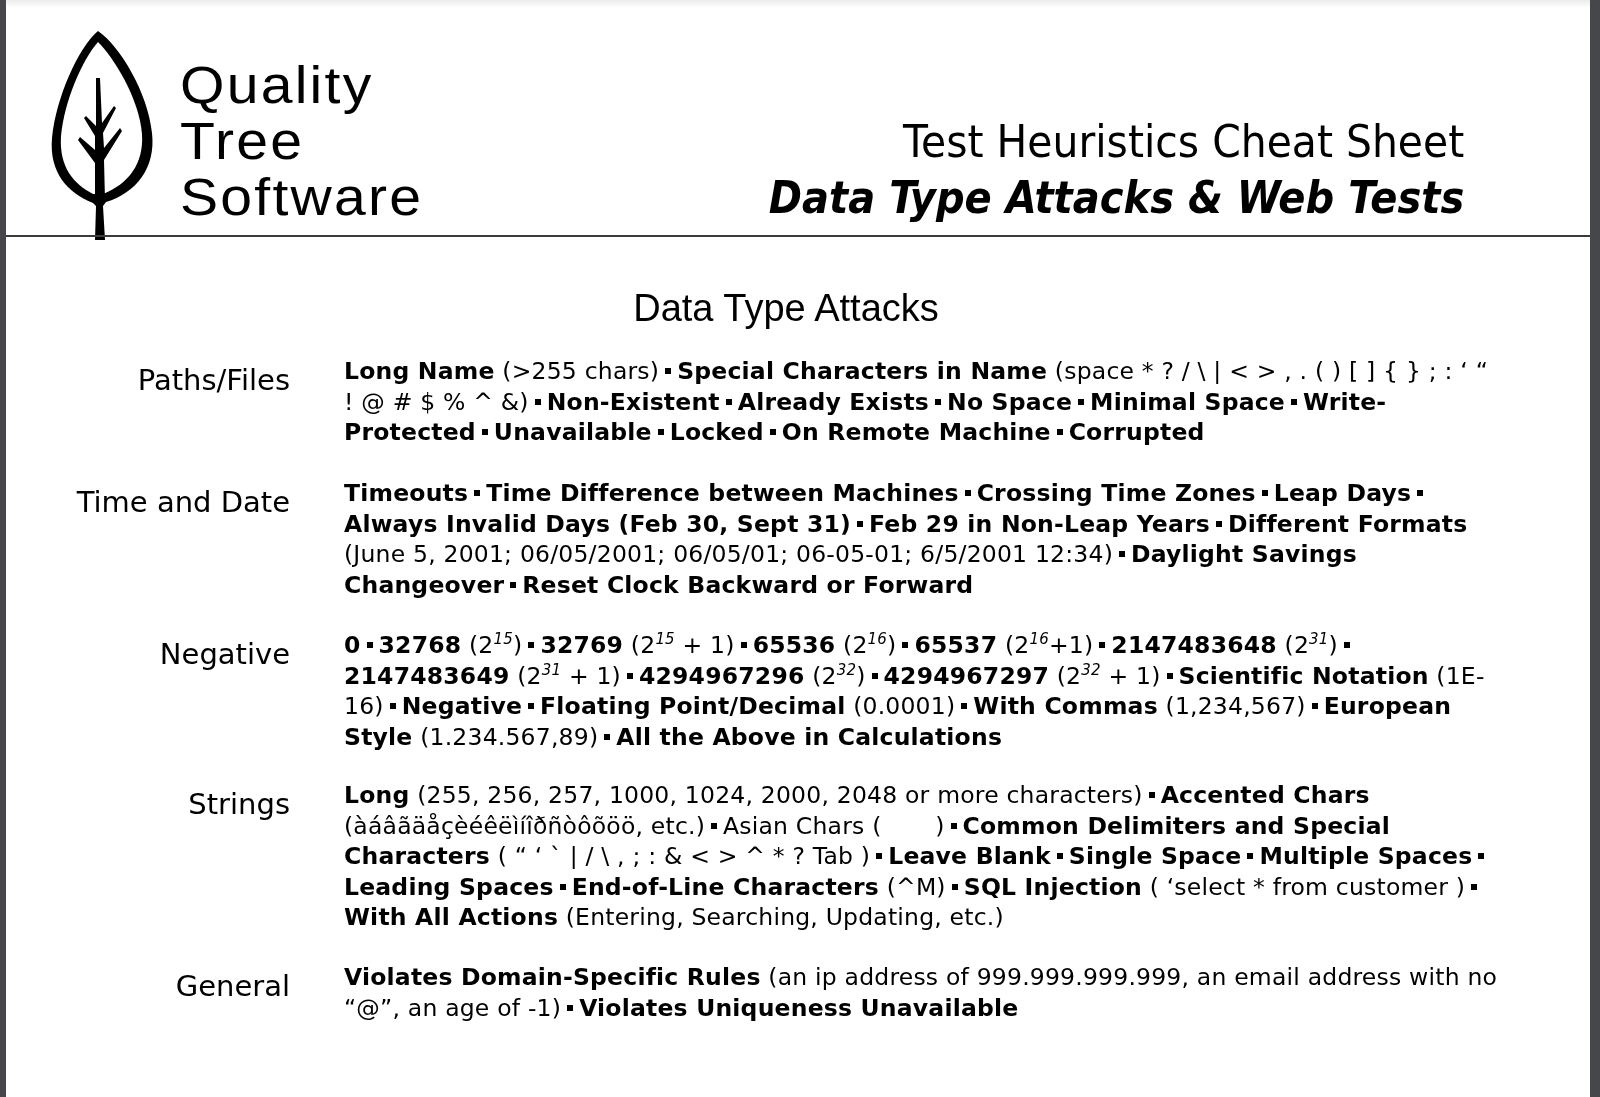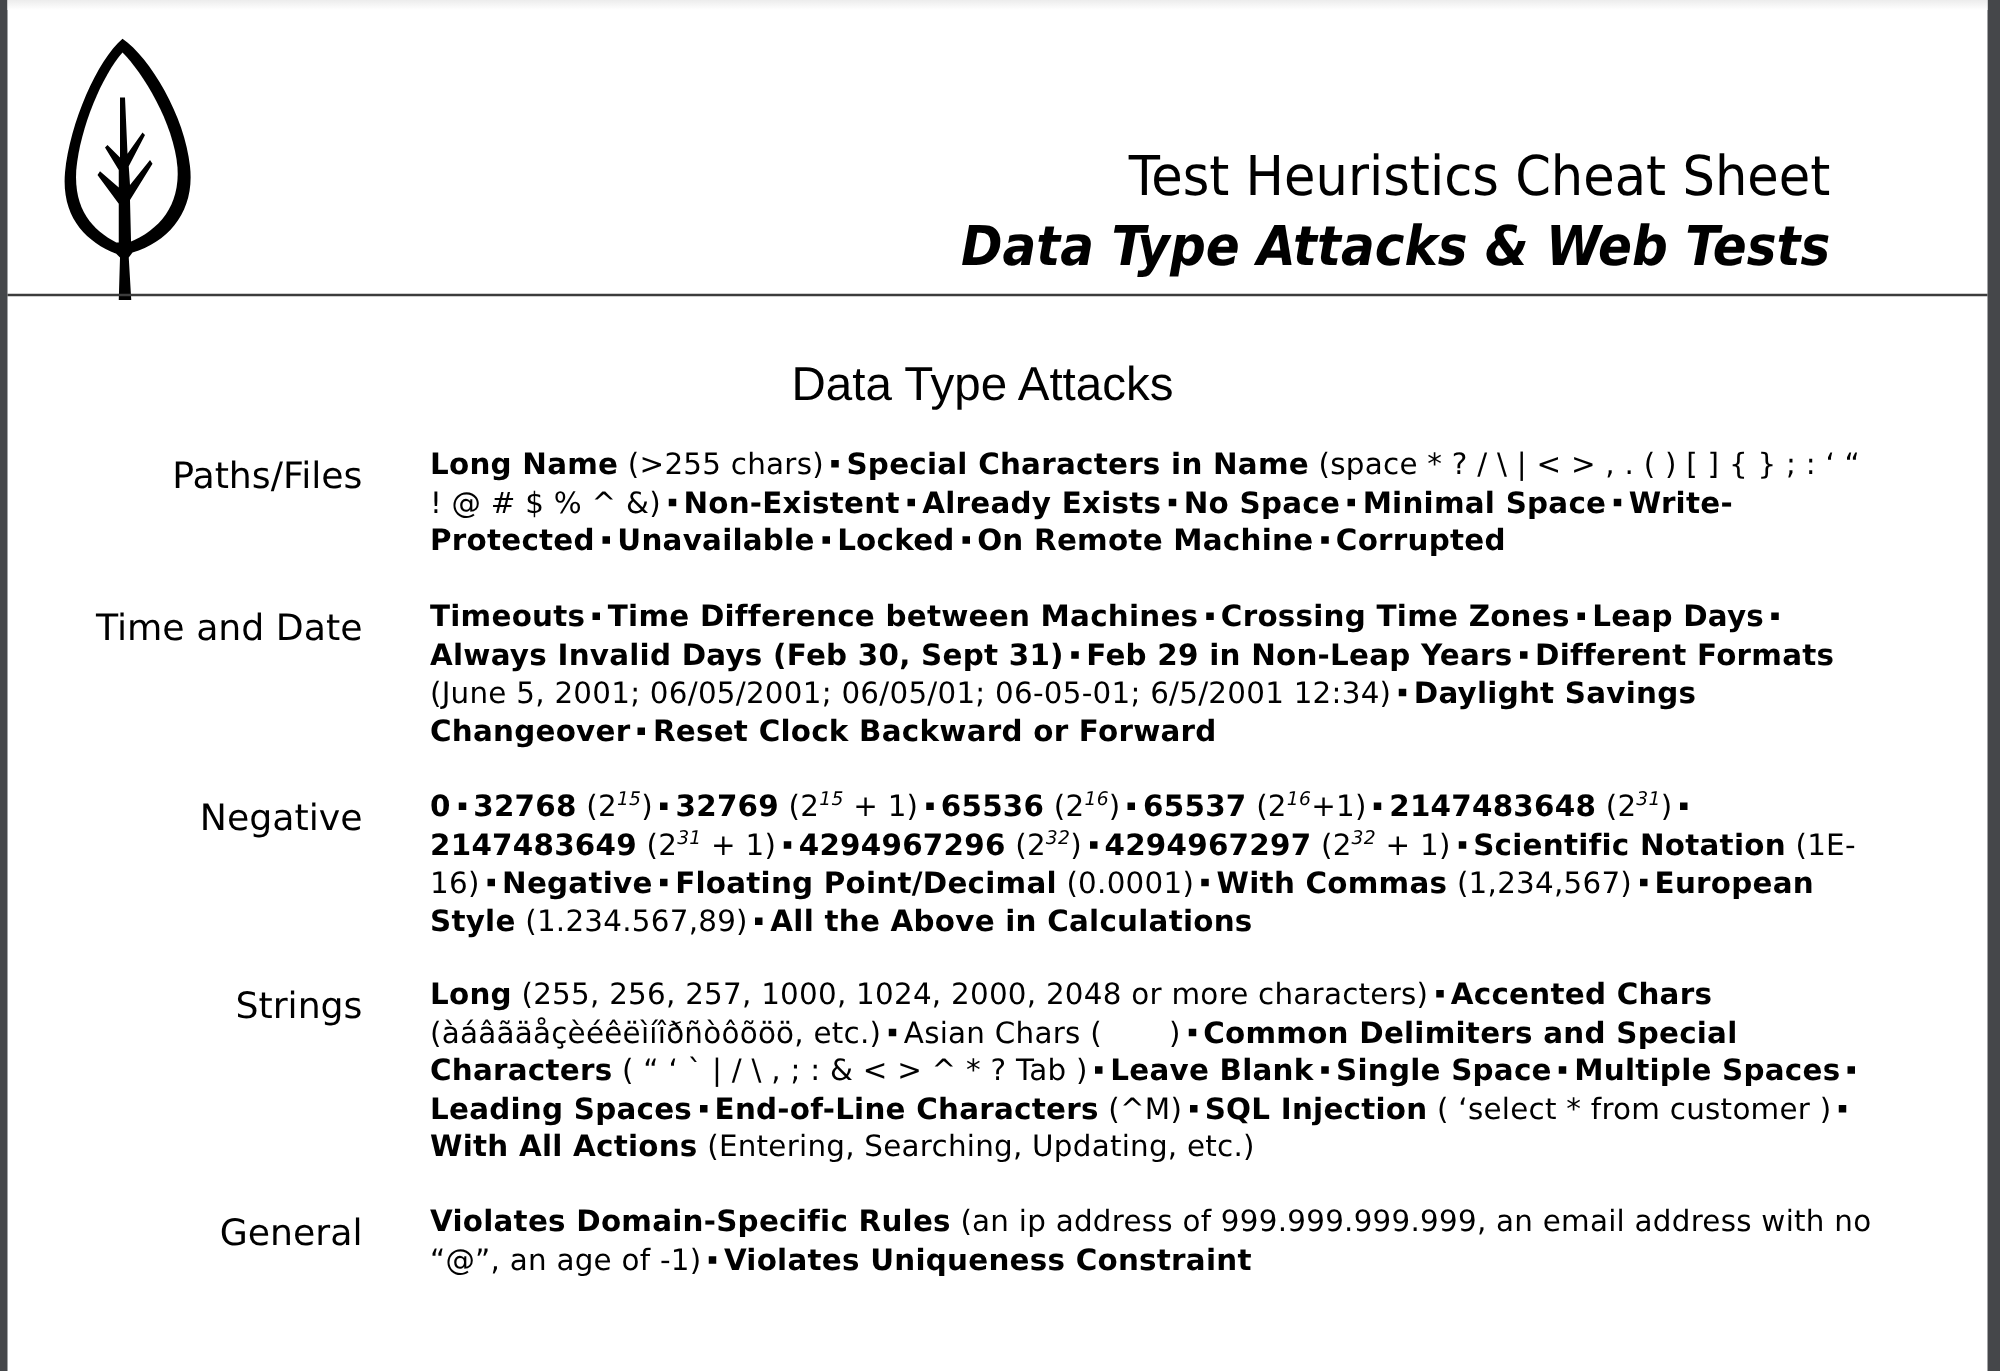--- a/index.html
+++ b/index.html
@@ -69,20 +69,25 @@
 
 <div class="page">
   <div class="topshade"></div>
 
   <svg class="logo" viewBox="0 0 115 215">
     <path d="M50 3 C 30 20, 8 70, 4 110 C 1 145, 20 165, 45 175 L 48 178 L 47 212 L 57 212 L 55 178 L 58 174 C 88 165, 108 140, 104 105 C 100 65, 72 18, 50 3 Z" fill="#000"></path>
     <path d="M50 14 C 34 32, 16 74, 13 108 C 11 140, 26 156, 45 166 L 55 166 C 80 156, 96 136, 94 106 C 91 70, 66 30, 50 14 Z" fill="#fff"></path>
     <path d="M48 50 L 52 50 L 54 95 L 66 78 L 68 80 L 55 105 L 56 120 L 72 100 L 74 103 L 56 132 L 57 172 L 47 172 L 47 135 L 30 112 L 32 109 L 47 122 L 47 108 L 36 90 L 38 88 L 48 98 Z" fill="#000"></path>
   </svg>
 
+  <div class="brand">
+    <div>Quality</div>
+    <div>Tree</div>
+    <div>Software</div>
+  </div>
 
   <div class="title-block">
     <div class="title-main">Test Heuristics Cheat Sheet</div>
     <div class="title-sub">Data Type Attacks &amp; Web Tests</div>
   </div>
 
   <div class="rule"></div>
 
   <div class="section-title">Data Type Attacks</div>
 
@@ -103,17 +108,17 @@
       <div class="row-body"><b>0</b><span class="sep"></span><b>32768</b> (2<sup>15</sup>)<span class="sep"></span><b>32769</b> (2<sup>15</sup> + 1)<span class="sep"></span><b>65536</b> (2<sup>16</sup>)<span class="sep"></span><b>65537</b> (2<sup>16</sup>+1)<span class="sep"></span><b>2147483648</b> (2<sup>31</sup>)<span class="sep"></span><b>2147483649</b> (2<sup>31</sup> + 1)<span class="sep"></span><b>4294967296</b> (2<sup>32</sup>)<span class="sep"></span><b>4294967297</b> (2<sup>32</sup> + 1)<span class="sep"></span><b>Scientific Notation</b> <span>(1E-16)</span><span class="sep"></span><b>Negative</b><span class="sep"></span><b>Floating Point/Decimal</b> <span>(0.0001)</span><span class="sep"></span><b>With Commas</b> <span>(1,234,567)</span><span class="sep"></span><b>European Style</b> <span>(1.234.567,89)</span><span class="sep"></span><b>All the Above in Calculations</b></div>
     </div>
 
     <div class="row" style="top:424px;">
       <div class="row-label">Strings</div>
       <div class="row-body"><b>Long</b> <span>(255, 256, 257, 1000, 1024, 2000, 2048 or more characters)</span><span class="sep"></span><b>Accented Chars</b> <span>(àáâãäåçèéêëìíîðñòôõöö, etc.)</span><span class="sep"></span><span>Asian Chars</span> <span style="white-space:pre;">(       )</span><span class="sep"></span><b>Common Delimiters and Special Characters</b> <span>( “ ‘ ` | / \ , ; : &amp; &lt; &gt; ^ * ? Tab )</span><span class="sep"></span><b>Leave Blank</b><span class="sep"></span><b>Single Space</b><span class="sep"></span><b>Multiple Spaces</b><span class="sep"></span><b>Leading Spaces</b><span class="sep"></span><b>End-of-Line Characters</b> <span>(^M)</span><span class="sep"></span><b>SQL Injection</b> <span>( ‘select * from customer )</span><span class="sep"></span><b>With All Actions</b> <span>(Entering, Searching, Updating, etc.)</span></div>
     </div>
 
     <div class="row" style="top:606px;">
       <div class="row-label">General</div>
-      <div class="row-body"><b>Violates Domain-Specific Rules</b> <span>(an ip address of 999.999.999.999, an email address with no “@”, an age of -1)</span><span class="sep"></span><b>Violates Uniqueness Constraint</b></div>
+      <div class="row-body"><b>Violates Domain-Specific Rules</b> <span>(an ip address of 999.999.999.999, an email address with no “@”, an age of -1)</span><span class="sep"></span><b>Violates Uniqueness Unavailable</b></div>
     </div>
 
   </div>
 </div>
 
 </body></html>

